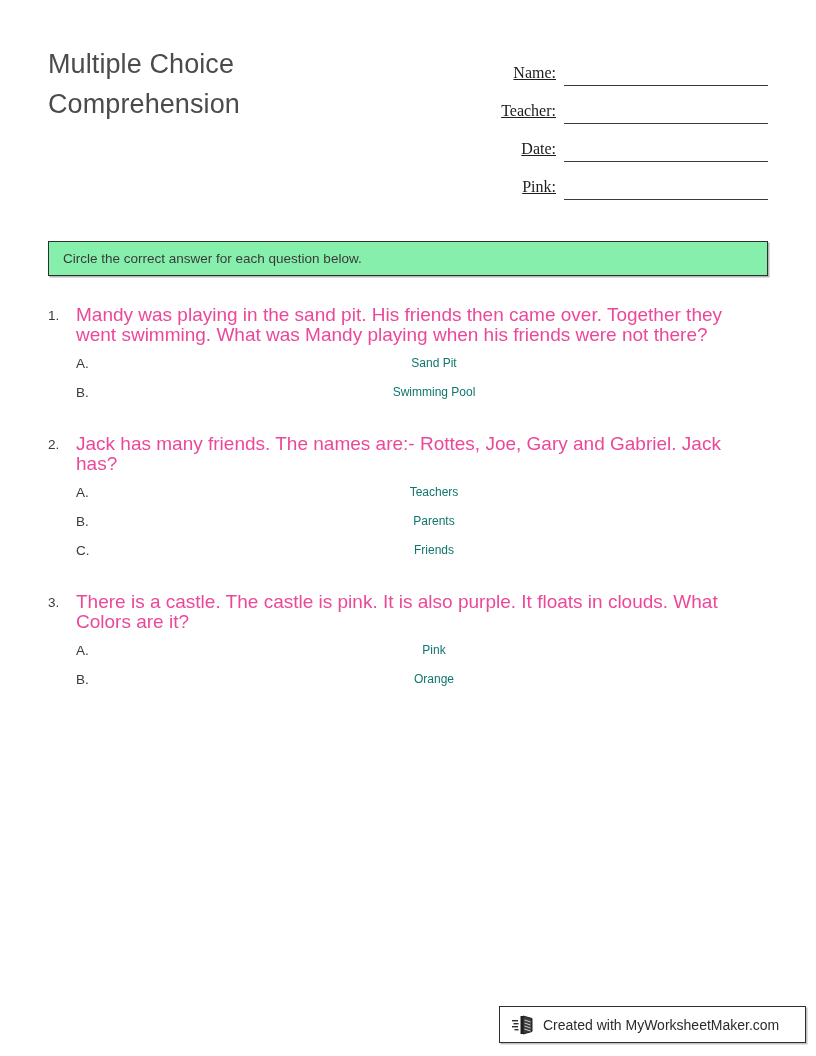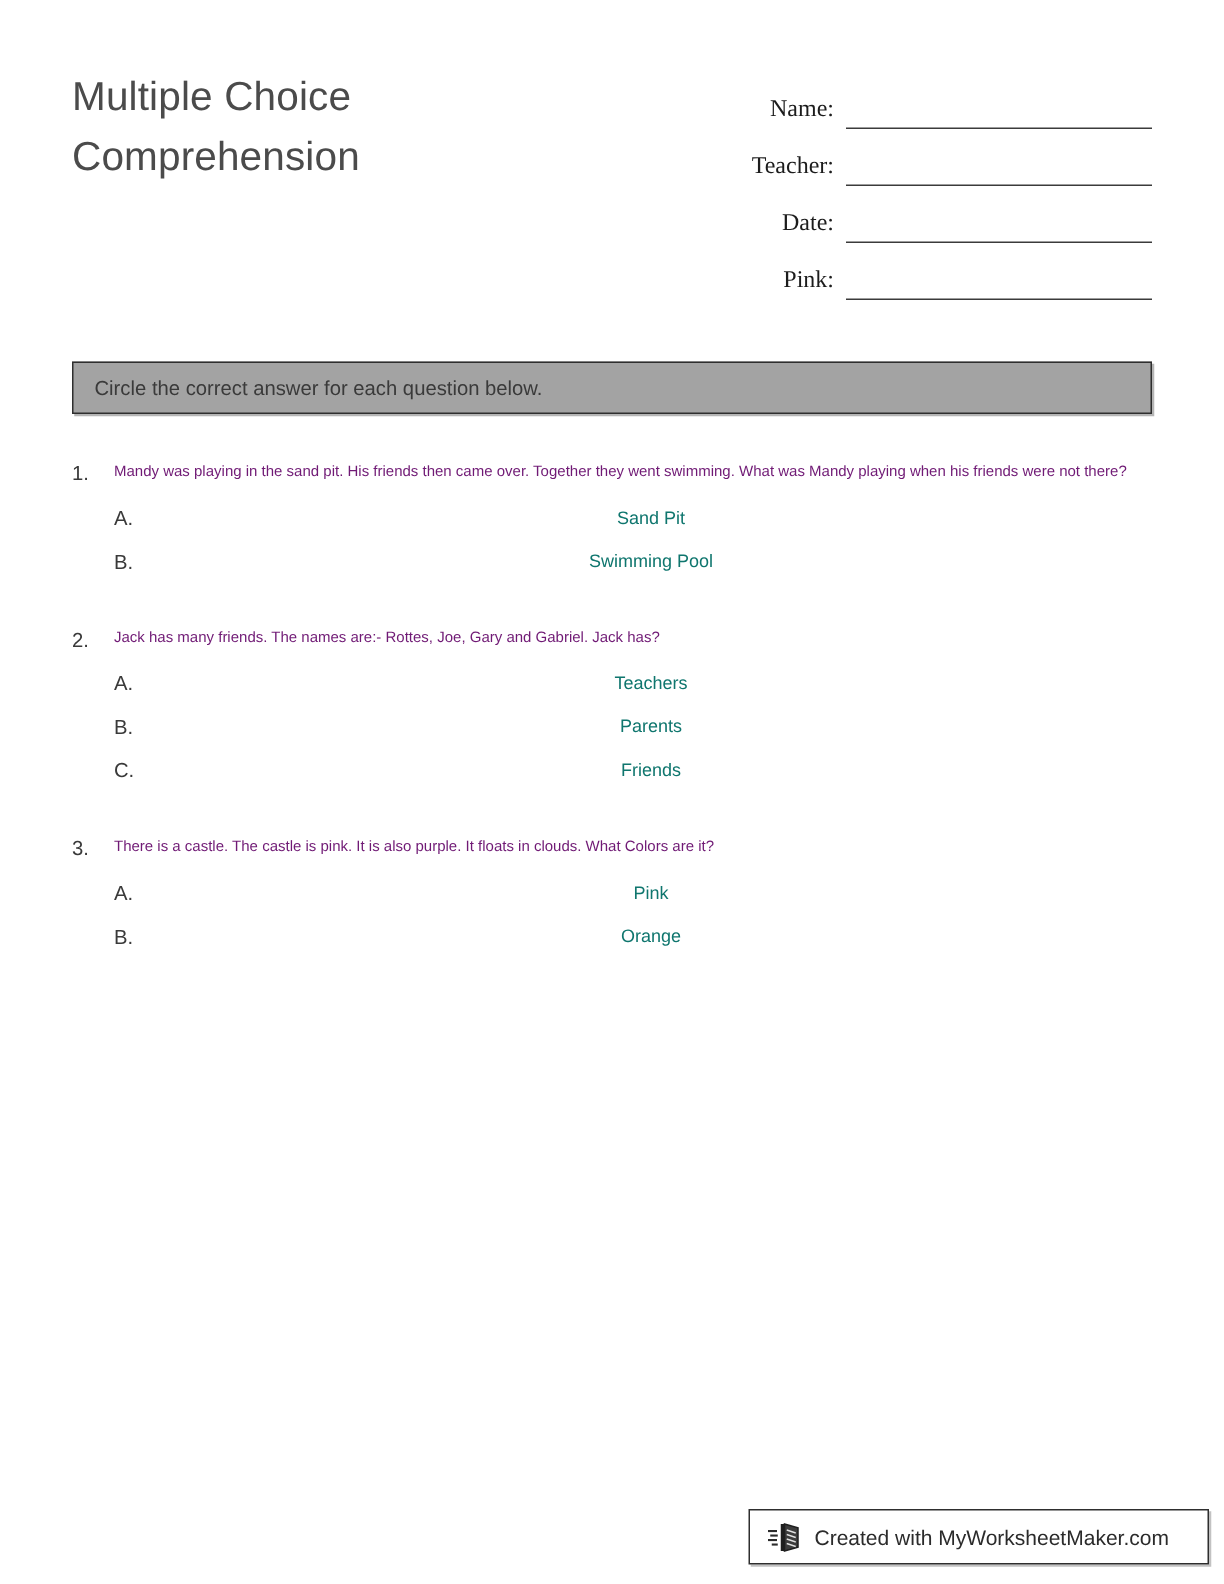--- a/index.html
+++ b/index.html
@@ -62,39 +62,40 @@
 
   .field-label {
     flex: 0 0 78px;
     text-align: right;
     padding-right: 8px;
     font-family: "Liberation Serif", serif;
     font-size: 16px;
     color: #1c1c1c;
     line-height: 20px;
     padding-bottom: 3px;
+    text-decoration: underline;
   }
 
   .field-line {
     flex: 1 1 auto;
     height: 21px;
     border-bottom: 1.3px solid #3b3b3b;
   }
 
   
   .instruction-box {
     position: absolute;
     left: 48px;
     top: 241px;
     width: 720px;
     height: 35px;
     border: 1.1px solid #2e2e2e;
     box-sizing: border-box;
     box-shadow: 1.5px 1.5px 0 rgba(120,120,120,0.55);
-    background: #a3a3a3;
+    background: #86efac;
     display: flex;
     align-items: center;
   }
 
   .instruction-text {
     padding-left: 14px;
     font-size: 13.5px;
     color: #3a3a3a;
     line-height: 18px;
     font-family: "Liberation Sans", sans-serif;
@@ -120,22 +121,22 @@
   .question-number {
     flex: 0 0 28px;
     font-size: 13.5px;
     color: #3a3a3a;
     line-height: 19.5px;
     padding-top: 1px;
   }
 
   .question-text {
     flex: 1 1 auto;
-    font-size: 10px;
-    color: #701a75;
+    font-size: 19px;
+    color: #ec4899;
     line-height: 19.5px;
     max-width: 690px;
   }
 
   .options {
     margin-top: 10px;
     padding-left: 28px;
   }
 
   .option-row {

